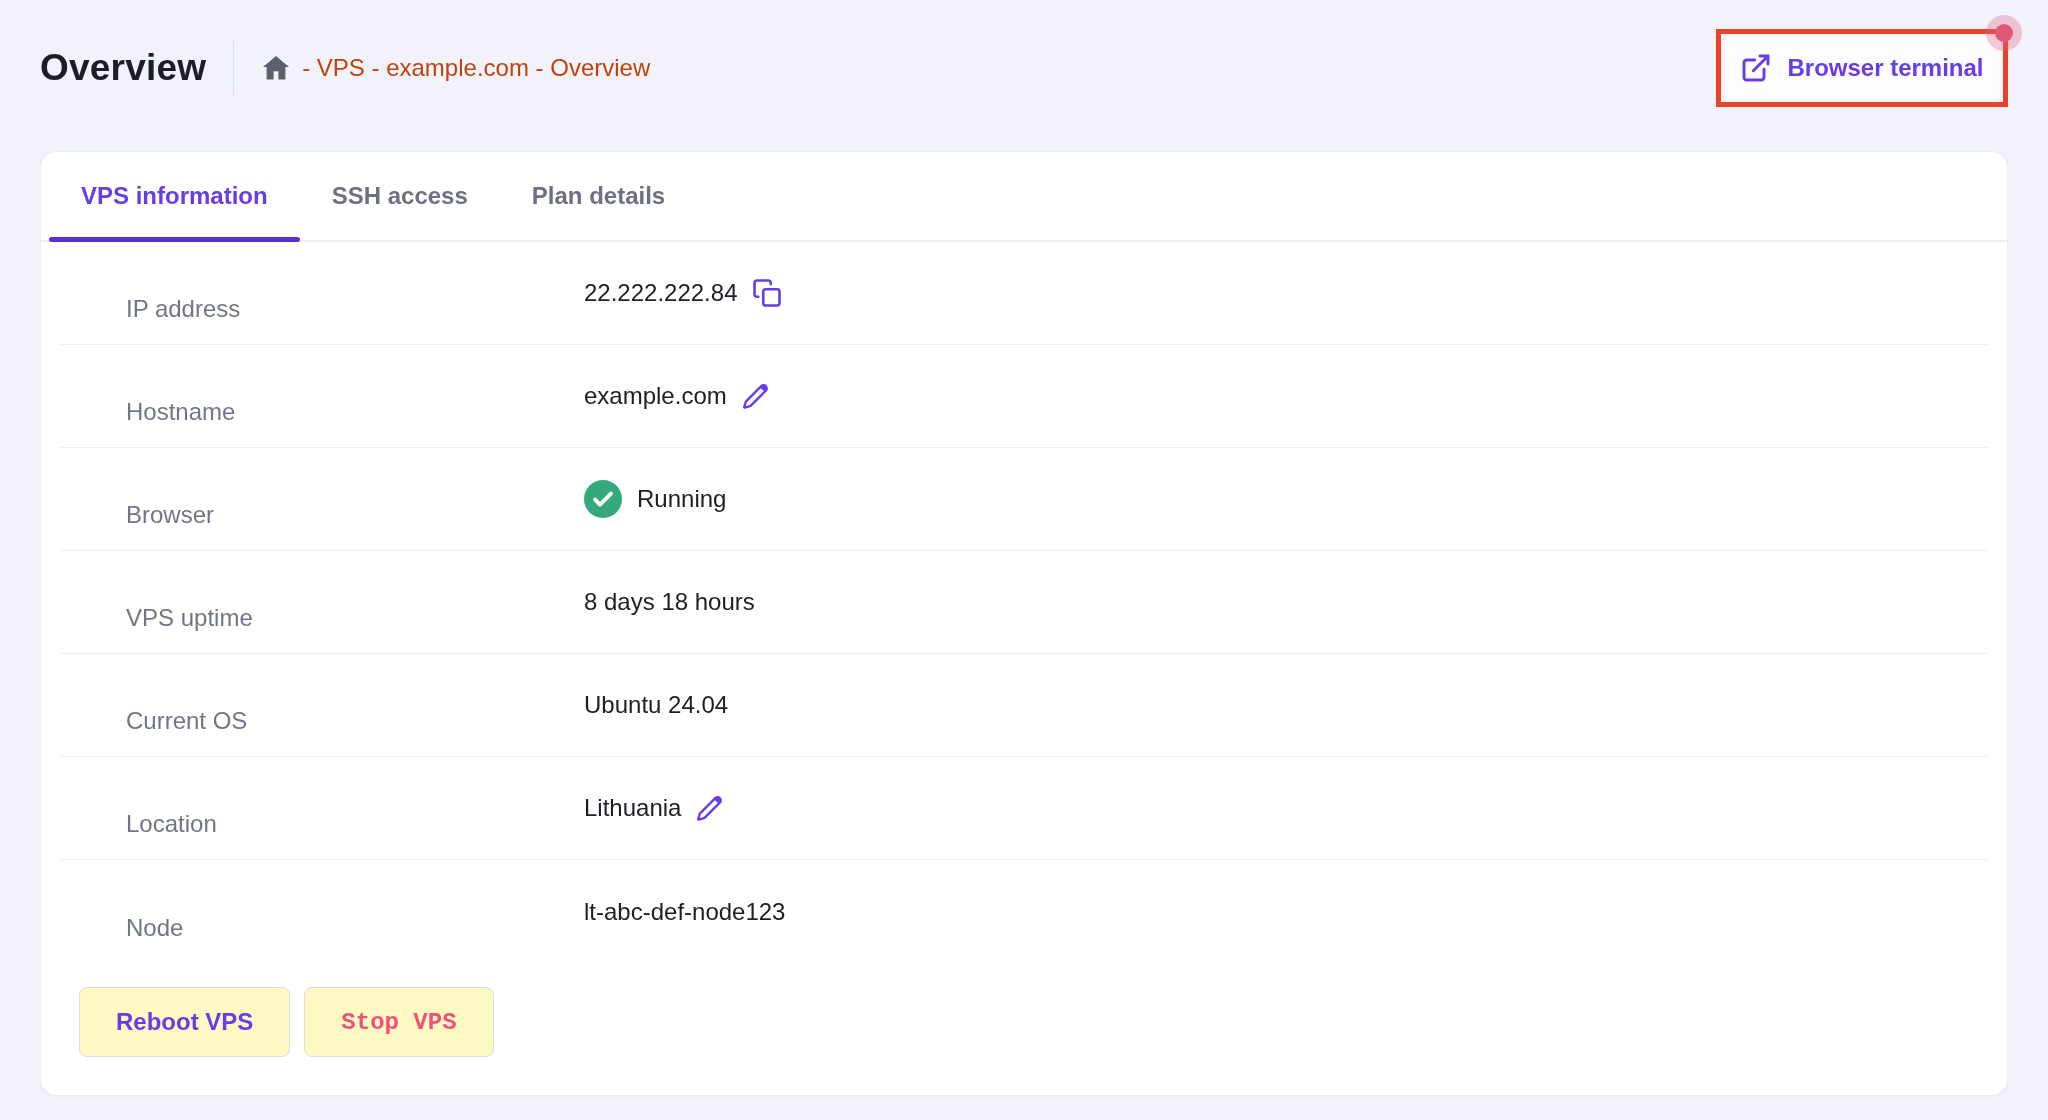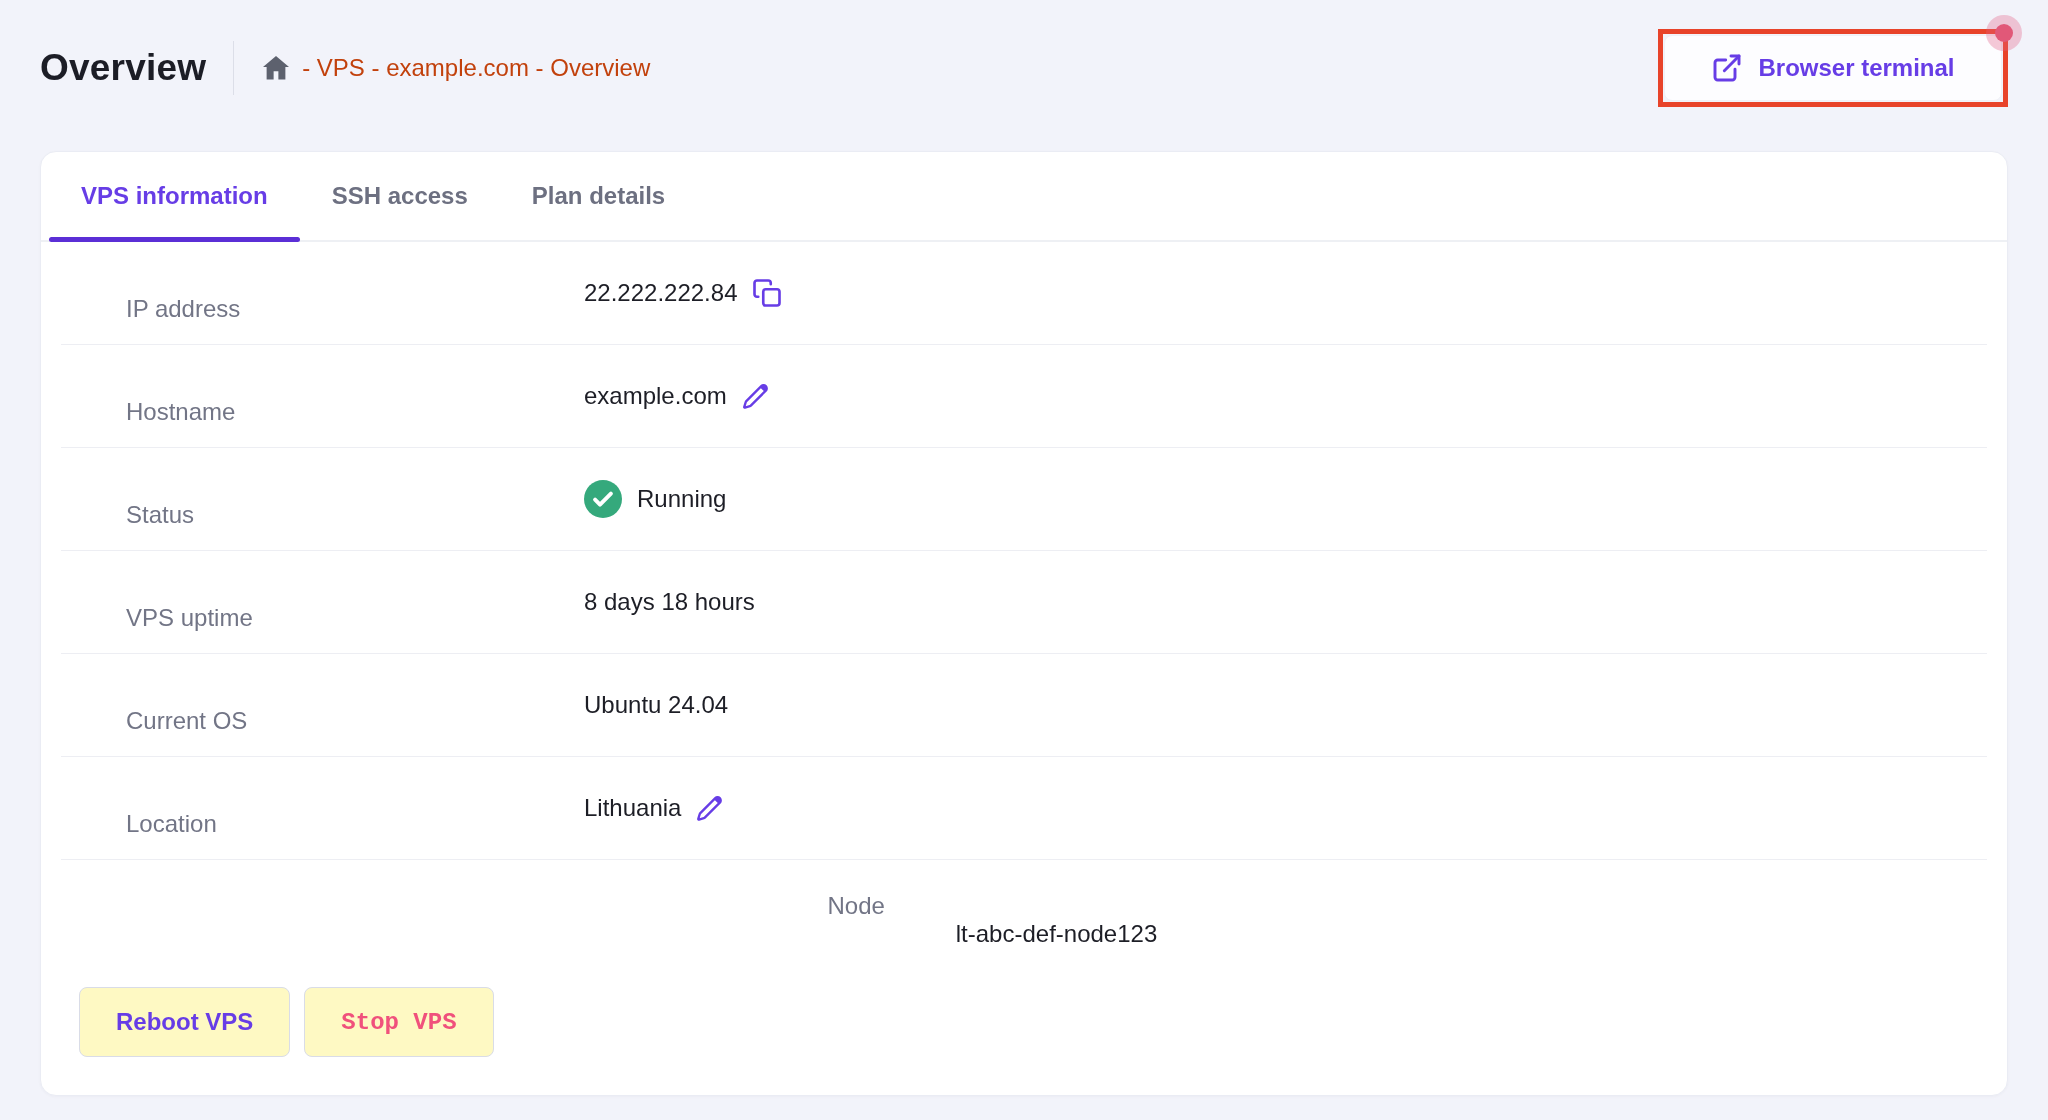--- a/index.html
+++ b/index.html
@@ -19,21 +19,21 @@
   }
   .page-title { font-size:37px; font-weight:700; color:#1c1d26; letter-spacing:.2px; }
   .vsep { width:1px; height:54px; background:#dcdee8; margin:0 27px; }
   .breadcrumb { display:flex; align-items:center; gap:11px; font-size:24px; color:#c2410c; }
   .breadcrumb .home-ico { display:flex; align-items:center; }
 
   
   .annotation-box {
     margin-left:auto;
     position:relative;
-    width:350px; height:78px;
+    width:292px; height:78px;
     border:5px solid #e8432a;
     display:flex;
   }
   .annotation-box::after { 
     content:""; position:absolute; right:-19px; top:-19px;
     width:36px; height:36px; border-radius:50%;
     background:rgba(229,93,135,0.33);
   }
   .annotation-box::before { 
     content:""; position:absolute; right:-10px; top:-10px;
@@ -80,21 +80,21 @@
   }
 
   
   .rows { padding:0 20px; }
   .row {
     height:103px;
     display:flex; align-items:center;
     padding-left:65px;
     border-bottom:1px solid #edeef3;
   }
-  .row:last-child { border-bottom:none;flex-direction:column; }
+  .row:last-child { border-bottom:none; }
   .row-label { width:458px; flex:none; font-size:24px; color:#727586;margin-top:32px; }
   .row-value {
     display:flex; align-items:center; gap:15px;
     font-size:24px; color:#1d1e26;
   }
   .icon-btn {
     background:none; border:none; padding:0;
     display:flex; align-items:center; justify-content:center;
     cursor:pointer;
   }
@@ -175,21 +175,21 @@
           <button class="icon-btn">
             <svg width="27" height="27" viewBox="0 0 24 24" fill="none" stroke="#673de6" stroke-width="2.1" stroke-linecap="round" stroke-linejoin="round">
               <path d="M21.17 6.81a2.85 2.85 0 0 0-4.03-4.03L3.84 16.08a2 2 0 0 0-.5.83l-1.32 4.35a.5.5 0 0 0 .62.62l4.35-1.32a2 2 0 0 0 .83-.5Z"></path>
               <path d="m15.9 3.7 4.4 4.4.87-.87a2.85 2.85 0 1 0-4.03-4.03Z" fill="#673de6" stroke="none"></path>
             </svg>
           </button>
         </div>
       </div>
 
       <div class="row">
-        <div class="row-label">Status</div>
+        <div class="row-label">Browser</div>
         <div class="row-value">
           <span>
             <svg width="38" height="38" viewBox="0 0 24 24">
               <circle cx="12" cy="12" r="12" fill="#35a97c"></circle>
               <path d="m7 12.4 3.1 3.1 6.9-6.9" fill="none" stroke="#ffffff" stroke-width="2.5" stroke-linecap="round" stroke-linejoin="round"></path>
             </svg>
           </span>
           <span>Running</span>
         </div>
       </div>

